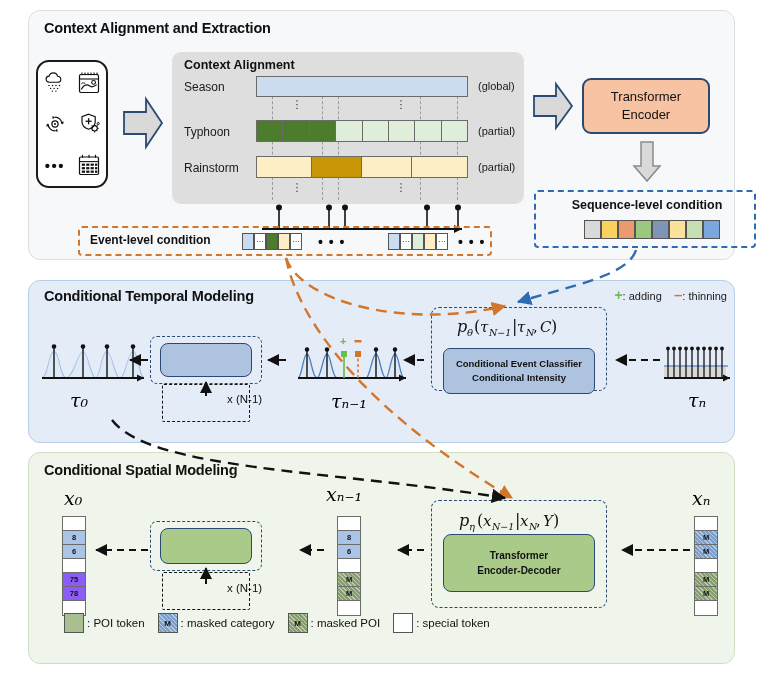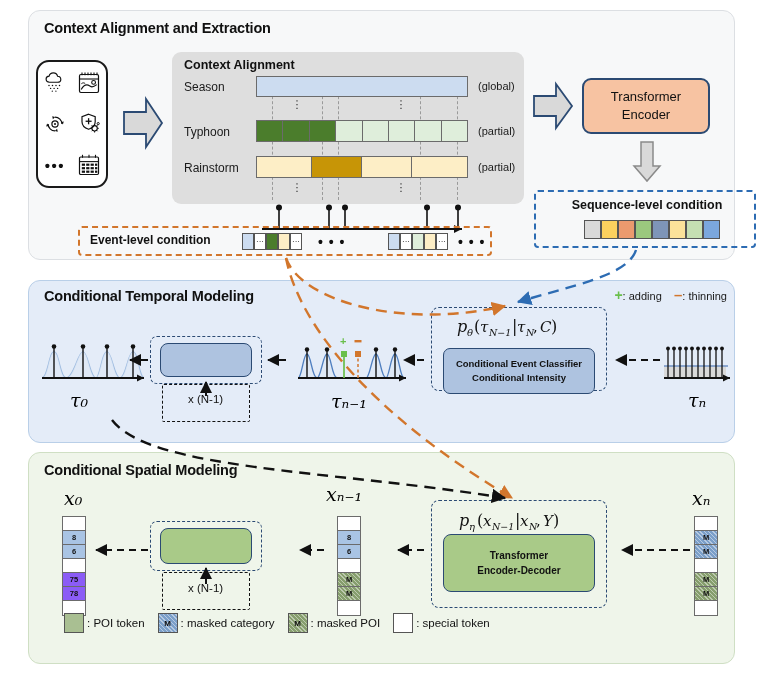--- a/index.html
+++ b/index.html
@@ -118,21 +118,21 @@
     border:1.6px dashed #2b4a73; border-radius:7px;
   }
   #loop-t-box {
     position:absolute; left:160px; top:343px; width:92px; height:34px;
     background:#aec3e0; border:1.6px solid #2b4a73; border-radius:8px;
   }
   #loop-t-n {
     position:absolute; left:162px; top:384px; width:88px; height:38px;
     border:1.6px dashed #111; border-radius:2px;
   }
-  .nlab { position:absolute; font-size:11.5px; color:#111; white-space:nowrap; }
+  .nlab { position:absolute; font-size:11.5px; color:#111; white-space:nowrap;margin-left:39px; }
 
   
   #p-eta-box {
     position:absolute; left:431px; top:500px; width:176px; height:108px;
     border:1.6px dashed #2b4a73; border-radius:8px;
   }
   #p-eta-eq { position:absolute; left:0; top:6px; width:176px; text-align:center; }
   #tfed-box {
     position:absolute; left:443px; top:534px; width:152px; height:58px;
     background:#a9ca88; border:1.6px solid #2b4a73; border-radius:8px;

